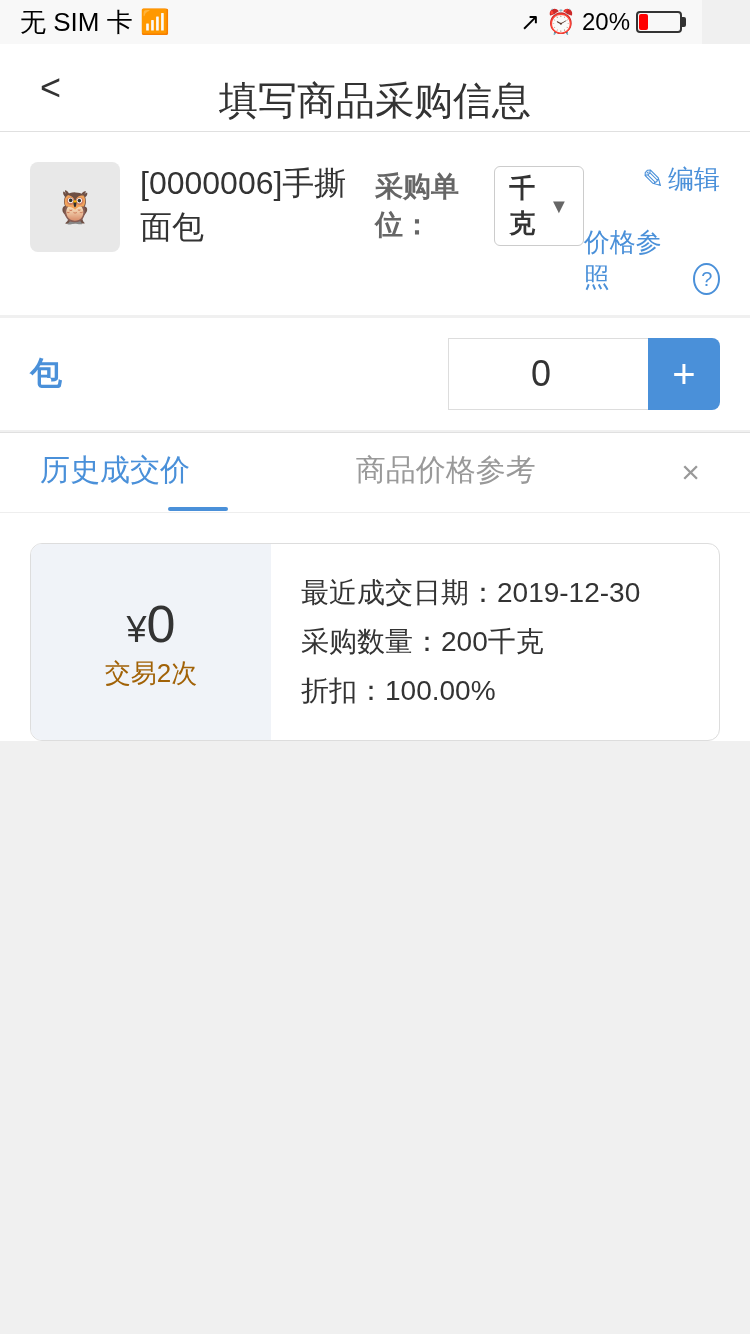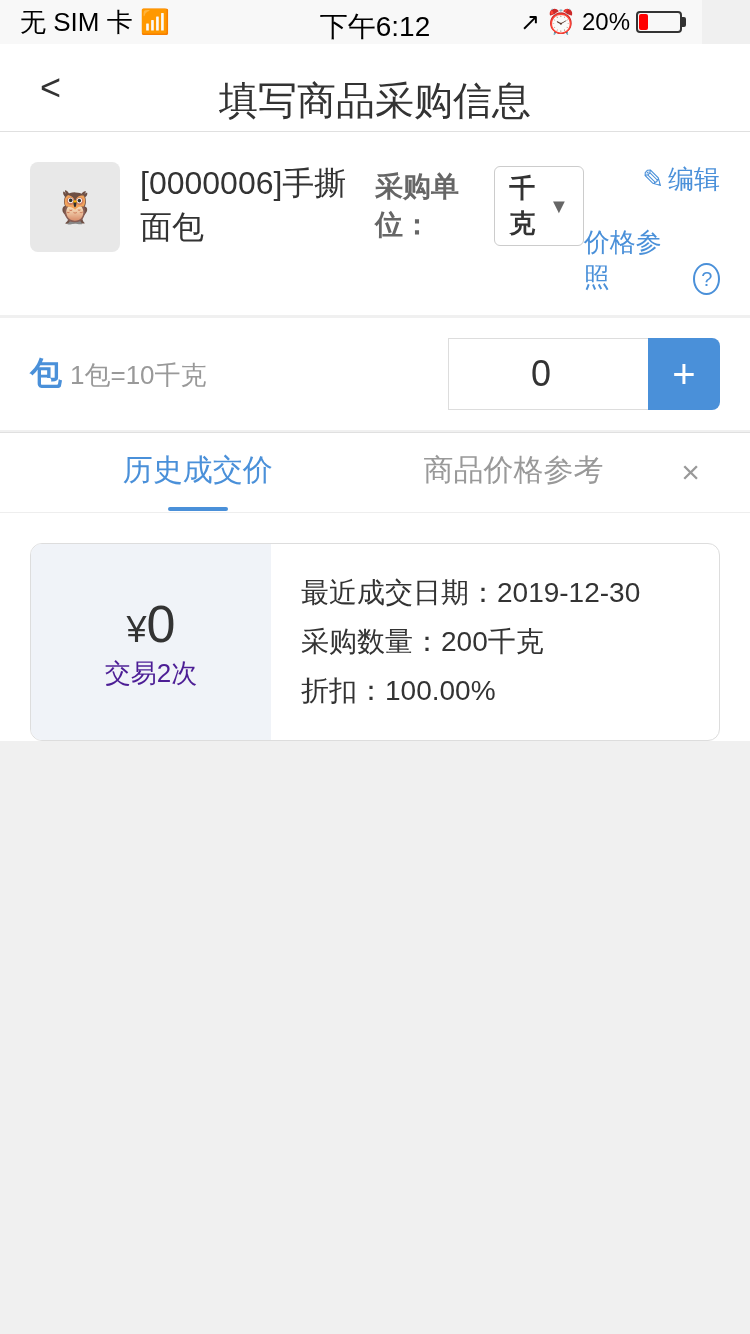--- a/index.html
+++ b/index.html
@@ -236,21 +236,20 @@
     .tabs-header {
       display: flex;
       align-items: center;
       padding: 0 40px;
       height: 80px;
       border-bottom: 1px solid #eee;
       position: relative;
     }
     .tab-item {
       flex: 1;
-      text-align: center;
       font-size: 30px;
       color: #999;
       cursor: pointer;
       padding-bottom: 4px;
       position: relative;
     }
     .tab-item.active {
       color: #4a90d9;
     }
     .tab-item.active::after {
@@ -291,21 +290,21 @@
     .price-display {
       font-size: 52px;
       font-weight: 300;
       color: #333;
     }
     .price-yen {
       font-size: 36px;
     }
     .trade-count {
       font-size: 26px;
-      color: #4c1d95;
+      color: #a16207;
       margin-top: 2px;
       text-align: right;
     }
     .data-card-right {
       flex: 1;
       padding: 28px 30px;
       display: flex;
       flex-direction: column;
       gap: 7px;
     }
@@ -335,21 +334,20 @@
     }
   </style>
 </head>
 <body>
 
 <div class="status-bar">
   <div class="status-left">
     <span>无 SIM 卡</span>
     <span class="wifi-icon">📶</span>
   </div>
-  <div class="status-center">下午6:12</div>
   <div class="status-right">
     <span>↗</span>
     <span>⏰</span>
     <span>20%</span>
     <div class="battery-icon">
       <div class="battery-fill"></div>
     </div>
   </div>
 </div>
 
@@ -386,21 +384,20 @@
         <span>价格参照</span>
         <span class="info-icon">?</span>
       </div>
     </div>
   </div>
 </div>
 
 <div class="quantity-row">
   <div class="qty-label">
     <span class="qty-icon">包</span>
-    <span class="qty-unit-text">1包=10千克</span>
   </div>
   <div class="qty-input-group">
     <input class="qty-input" type="number" value="0" style="">
     <div class="qty-plus-btn">
       <span>+</span>
     </div>
   </div>
 </div>
 
 <div class="tabs-panel">

